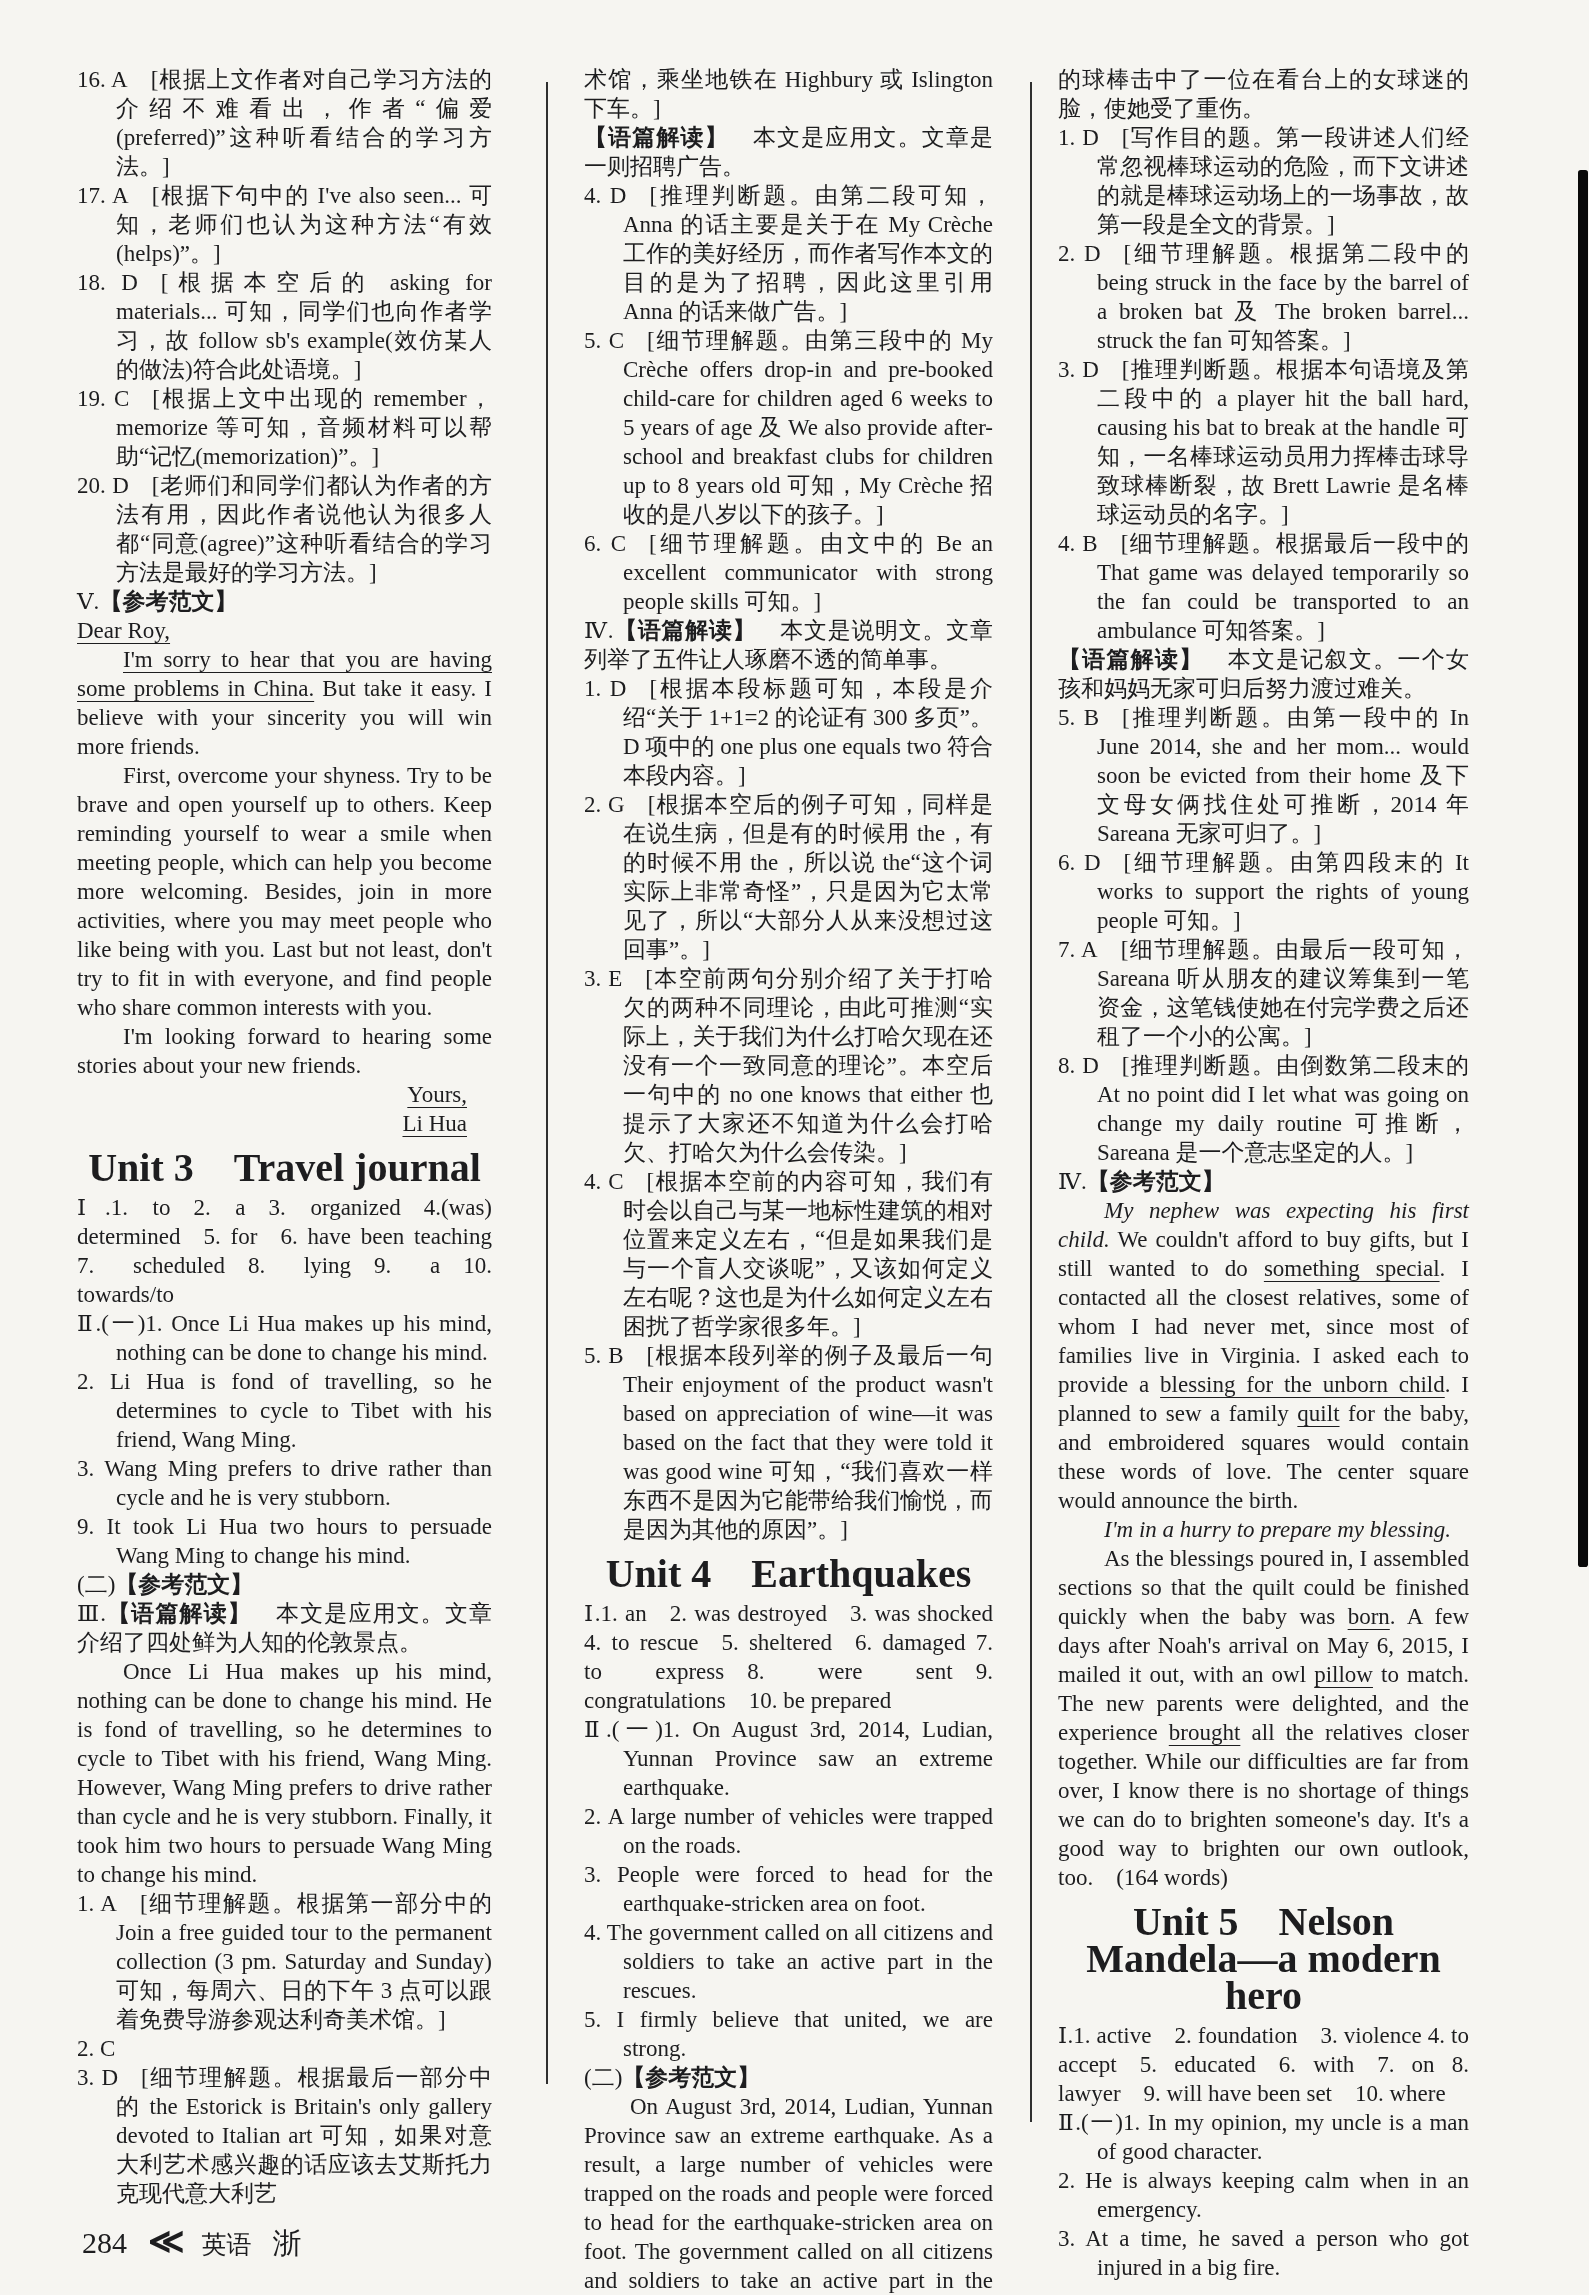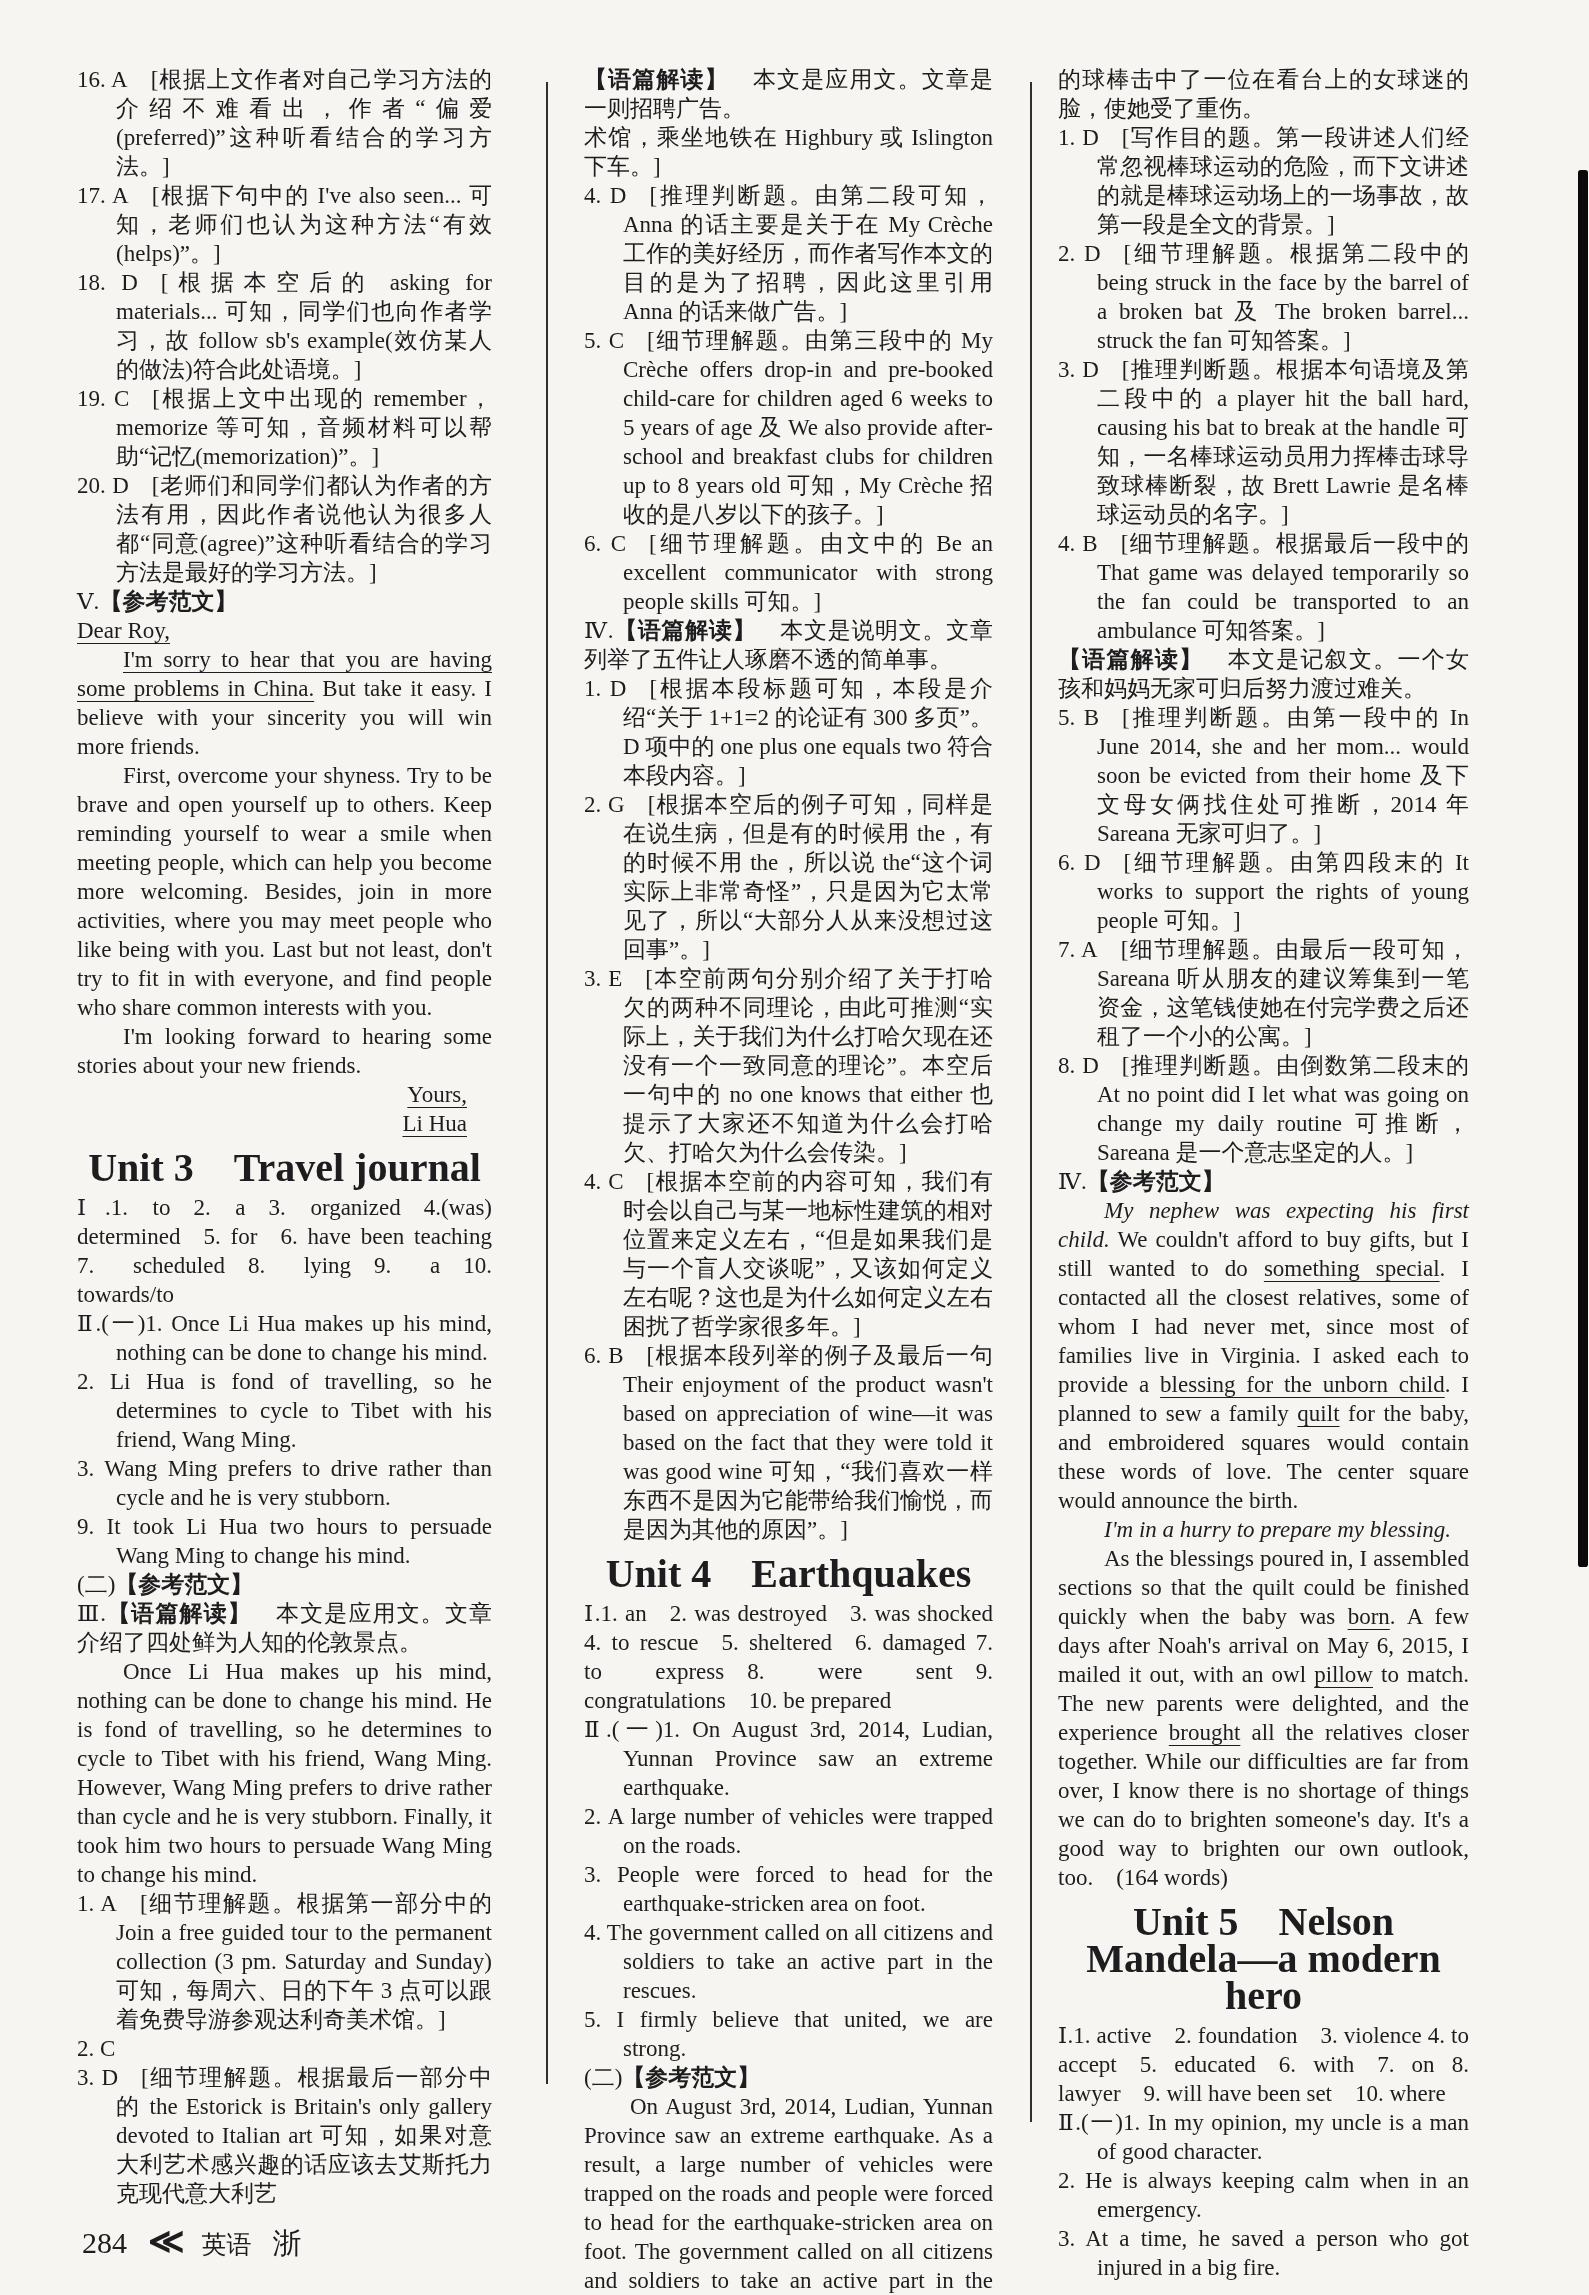--- a/index.html
+++ b/index.html
@@ -71,31 +71,31 @@
     <div class="blk item"><span>9. It took Li Hua two hours to persuade Wang Ming to change his mind.</span></div>
     <div class="blk label"><span>(二)</span><span class="rb">【参考范文】</span></div>
     <div class="blk flow"><span>Ⅲ.</span><span class="rb">【语篇解读】</span><span> 本文是应用文。文章介绍了四处鲜为人知的伦敦景点。</span></div>
     <div class="blk para"><span>Once Li Hua makes up his mind, nothing can be done to change his mind. He is fond of travelling, so he determines to cycle to Tibet with his friend, Wang Ming. However, Wang Ming prefers to drive rather than cycle and he is very stubborn. Finally, it took him two hours to persuade Wang Ming to change his mind.</span></div>
     <div class="blk item"><span>1. A [细节理解题。根据第一部分中的 Join a free guided tour to the permanent collection (3 pm. Saturday and Sunday) 可知，每周六、日的下午 3 点可以跟着免费导游参观达利奇美术馆。]</span></div>
     <div class="blk item"><span>2. C</span></div>
     <div class="blk item"><span>3. D [细节理解题。根据最后一部分中的 the Estorick is Britain's only gallery devoted to Italian art 可知，如果对意大利艺术感兴趣的话应该去艾斯托力克现代意大利艺</span></div>
   </div>
 <div id="divider-1" class="divider"></div>
 <div id="col-middle" class="col">
+    <div class="blk flow"><span>术馆，乘坐地铁在 Highbury 或 Islington 下车。]</span></div>
     <div class="blk flow"><span class="rb">【语篇解读】</span><span> 本文是应用文。文章是一则招聘广告。</span></div>
-    <div class="blk flow"><span>术馆，乘坐地铁在 Highbury 或 Islington 下车。]</span></div>
     <div class="blk item"><span>4. D [推理判断题。由第二段可知，Anna 的话主要是关于在 My Crèche 工作的美好经历，而作者写作本文的目的是为了招聘，因此这里引用 Anna 的话来做广告。]</span></div>
     <div class="blk item"><span>5. C [细节理解题。由第三段中的 My Crèche offers drop-in and pre-booked child-care for children aged 6 weeks to 5 years of age 及 We also provide after-school and breakfast clubs for children up to 8 years old 可知，My Crèche 招收的是八岁以下的孩子。]</span></div>
     <div class="blk item"><span>6. C [细节理解题。由文中的 Be an excellent communicator with strong people skills 可知。]</span></div>
     <div class="blk flow"><span>Ⅳ.</span><span class="rb">【语篇解读】</span><span> 本文是说明文。文章列举了五件让人琢磨不透的简单事。</span></div>
     <div class="blk item"><span>1. D [根据本段标题可知，本段是介绍“关于 1+1=2 的论证有 300 多页”。D 项中的 one plus one equals two 符合本段内容。]</span></div>
     <div class="blk item"><span>2. G [根据本空后的例子可知，同样是在说生病，但是有的时候用 the，有的时候不用 the，所以说 the“这个词实际上非常奇怪”，只是因为它太常见了，所以“大部分人从来没想过这回事”。]</span></div>
     <div class="blk item"><span>3. E [本空前两句分别介绍了关于打哈欠的两种不同理论，由此可推测“实际上，关于我们为什么打哈欠现在还没有一个一致同意的理论”。本空后一句中的 no one knows that either 也提示了大家还不知道为什么会打哈欠、打哈欠为什么会传染。]</span></div>
     <div class="blk item"><span>4. C [根据本空前的内容可知，我们有时会以自己与某一地标性建筑的相对位置来定义左右，“但是如果我们是与一个盲人交谈呢”，又该如何定义左右呢？这也是为什么如何定义左右困扰了哲学家很多年。]</span></div>
-    <div class="blk item"><span>6. B [根据本段列举的例子及最后一句 Their enjoyment of the product wasn't based on appreciation of wine—it was based on the fact that they were told it was good wine 可知，“我们喜欢一样东西不是因为它能带给我们愉悦，而是因为其他的原因”。]</span></div>
+    <div class="blk item"><span>5. B [根据本段列举的例子及最后一句 Their enjoyment of the product wasn't based on appreciation of wine—it was based on the fact that they were told it was good wine 可知，“我们喜欢一样东西不是因为它能带给我们愉悦，而是因为其他的原因”。]</span></div>
     <div class="blk heading"><span>Unit 4 Earthquakes</span></div>
     <div class="blk flow"><span>Ⅰ.1. an 2. was destroyed 3. was shocked 4. to rescue 5. sheltered 6. damaged 7. to express 8. were sent 9. congratulations 10. be prepared</span></div>
     <div class="blk item"><span>Ⅱ.(一)1. On August 3rd, 2014, Ludian, Yunnan Province saw an extreme earthquake.</span></div>
     <div class="blk item"><span>2. A large number of vehicles were trapped on the roads.</span></div>
     <div class="blk item"><span>3. People were forced to head for the earthquake-stricken area on foot.</span></div>
     <div class="blk item"><span>4. The government called on all citizens and soldiers to take an active part in the rescues.</span></div>
     <div class="blk item"><span>5. I firmly believe that united, we are strong.</span></div>
     <div class="blk label"><span>(二)</span><span class="rb">【参考范文】</span></div>
     <div class="blk para"><span>On August 3rd, 2014, Ludian, Yunnan Province saw an extreme earthquake. As a result, a large number of vehicles were trapped on the roads and people were forced to head for the earthquake-stricken area on foot. The government called on all citizens and soldiers to take an active part in the rescues. I firmly believe that united, we are strong.</span></div>
   </div>

